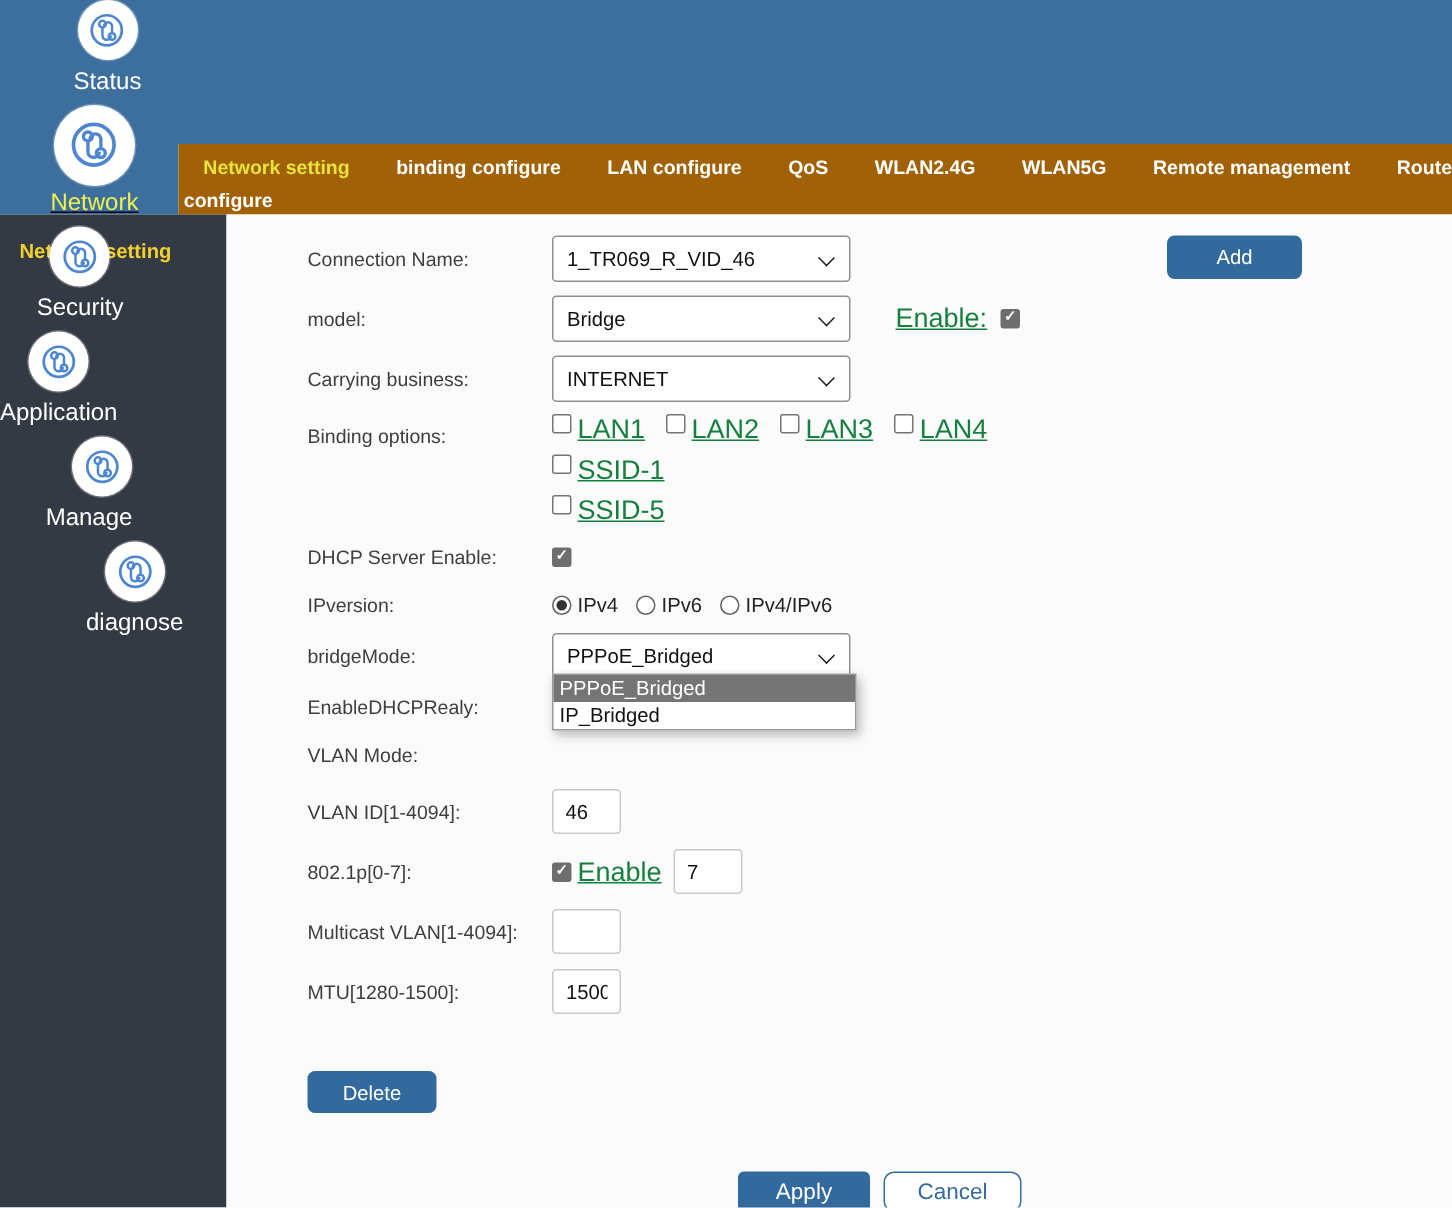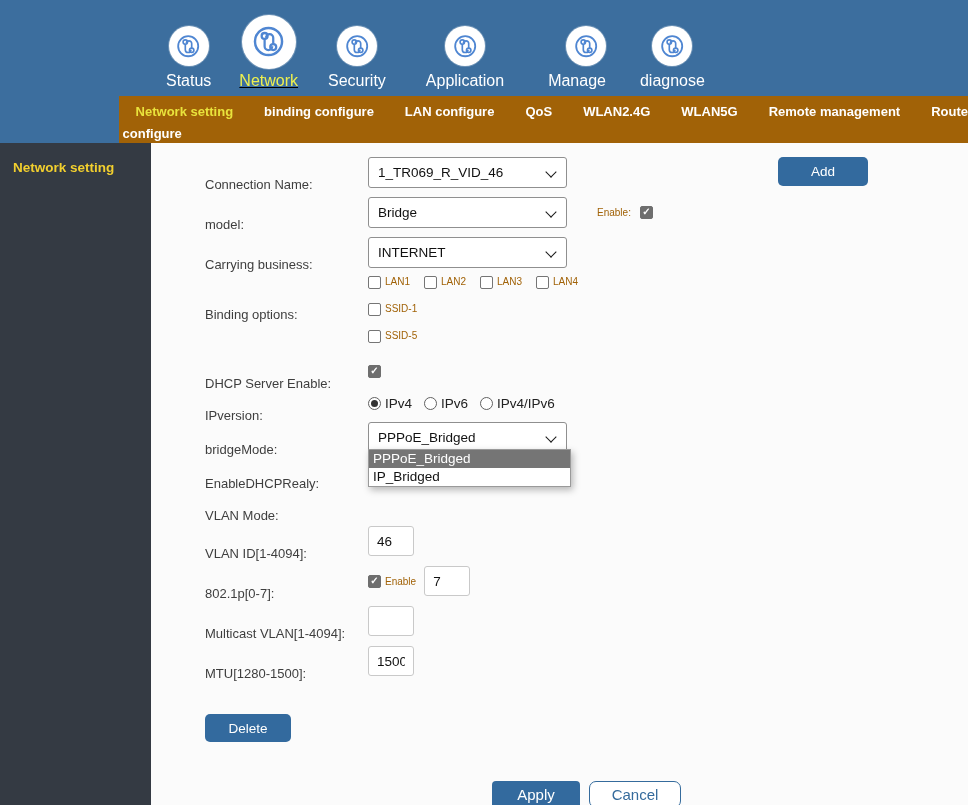--- a/index.html
+++ b/index.html
@@ -1,21 +1,21 @@
 <!DOCTYPE html>
 <html><head>
 <meta charset="utf-8">
 <style>
   * { margin:0; padding:0; box-sizing:border-box; }
   html,body { width:968px; height:805px; overflow:hidden; background:#fff;
     font-family:"Liberation Sans", sans-serif; }
 
   
   .header { height:96px; background:#3c6e9e; position:relative; display:flex; align-items:flex-end; }
-  .hdr-items { display:flex; align-items:flex-end; padding-left:166px; height:96px; }
+  .hdr-items { display:flex; align-items:flex-end; height:96px;flex-direction:column; }
   .hdr-item { display:flex; flex-direction:column; align-items:center; justify-content:flex-end;
     height:90px; cursor:pointer; }
   .hdr-item .circ { width:40px; height:40px; border-radius:50%; background:#fff; margin-bottom:6px;
     display:flex; align-items:center; justify-content:center; box-shadow:0 0 0 1px rgba(255,255,255,.25); }
   .hdr-item.active .circ { width:54px; height:54px; margin-bottom:3px; }
   .hdr-item .lbl { color:#fff; font-size:16px; line-height:18px; padding-bottom:6px; white-space:nowrap; }
   .hdr-item.active .lbl { color:#eef04e; }
   .hdr-item:nth-child(1){ margin-right:28px; }
   .hdr-item:nth-child(2){ margin-right:30px;text-decoration:underline; }
   .hdr-item:nth-child(3){ margin-right:40px; }
@@ -34,40 +34,40 @@
   .subnav span.nav-it.active { color:#e9e33c; }
   .subnav span.rt { margin-right:0; cursor:pointer; }
 
   
   .main { display:flex; height:662px; }
   .sidebar { width:151px; background:#343a43; padding-top:17px; }
   .sidebar .sb-title { color:#f2cf2e; font-size:13.5px; font-weight:bold; padding-left:13px; cursor:pointer; }
   .content { width:817px; background:#fbfbfb; position:relative; padding:13px 0 0 54px; }
 
   .frow { display:flex; align-items:center; height:32px; margin-bottom:8px; position:relative; }
-  .flabel { width:163px; font-size:13px; color:#3e3e3e; flex:none;margin-top:24px; }
+  .flabel { width:163px; font-size:13px; color:#3e3e3e; flex:none; }
   .sel { width:199px; height:31px; background:#fff; border:1px solid #8f8f8f; border-radius:3px;
     display:flex; align-items:center; padding-left:9px; font-size:13.5px; color:#111;
     position:relative; cursor:pointer; flex:none; }
   .sel::after { content:""; position:absolute; right:11px; top:10px; width:7px; height:7px;
     border-right:1.8px solid #1a1a1a; border-bottom:1.8px solid #1a1a1a; transform:rotate(45deg); }
   .inp { width:46px; height:30px; border:1px solid #c9c9c9; border-radius:3px; background:#fff;
     font-size:13.5px; color:#111; padding:0 8px; font-family:"Liberation Sans",sans-serif; }
 
   .btn { border:none; border-radius:4px; background:#336a9e; color:#fff; font-size:13.5px;
     cursor:pointer; font-family:"Liberation Sans",sans-serif; }
   .btn-add { position:absolute; left:573px; top:1px; width:90px; height:29px; border-radius:5px; }
   .btn-delete { width:86px; height:28px; margin-top:37px; border-radius:5px; display:block; }
 
   .cb { width:13px; height:13px; border:1px solid #757575; border-radius:2px; background:#fff;
     display:inline-flex; align-items:center; justify-content:center; margin-right:4px;
     cursor:pointer; flex:none; }
   .cb.checked { background:#6e6e6e; border-color:#6e6e6e; color:#fff; font-size:10px;
     font-weight:bold; line-height:1; }
-  .cbl { font-size:10px; color:#a16207; margin-right:14px; }
+  .cbl { font-size:18px; color:#15803d; margin-right:14px;text-decoration:underline; }
 
   .bind-block { display:flex; margin-bottom:2px; }
   .bind-block .flabel { padding-top:7px; }
   .bl { display:flex; align-items:flex-start; height:27px; }
 
   .radio { width:13px; height:13px; border:1px solid #616161; border-radius:50%; background:#fff;
     display:inline-flex; align-items:center; justify-content:center; margin-right:4px; cursor:pointer; flex:none; }
   .radio.sel-r::after { content:""; width:7px; height:7px; border-radius:50%; background:#333; }
   .rlbl { font-size:13.5px; color:#222; margin-right:12px; }
 

